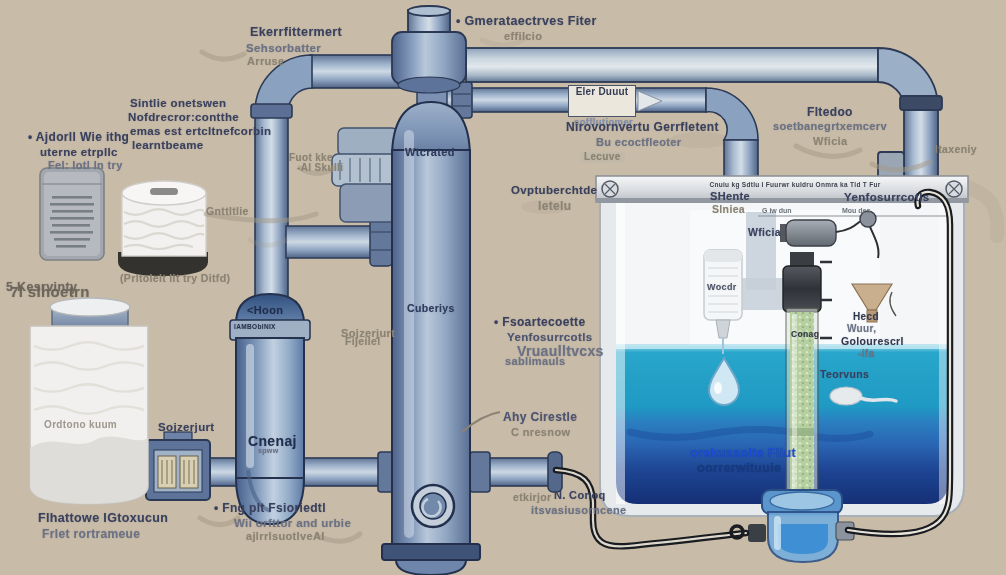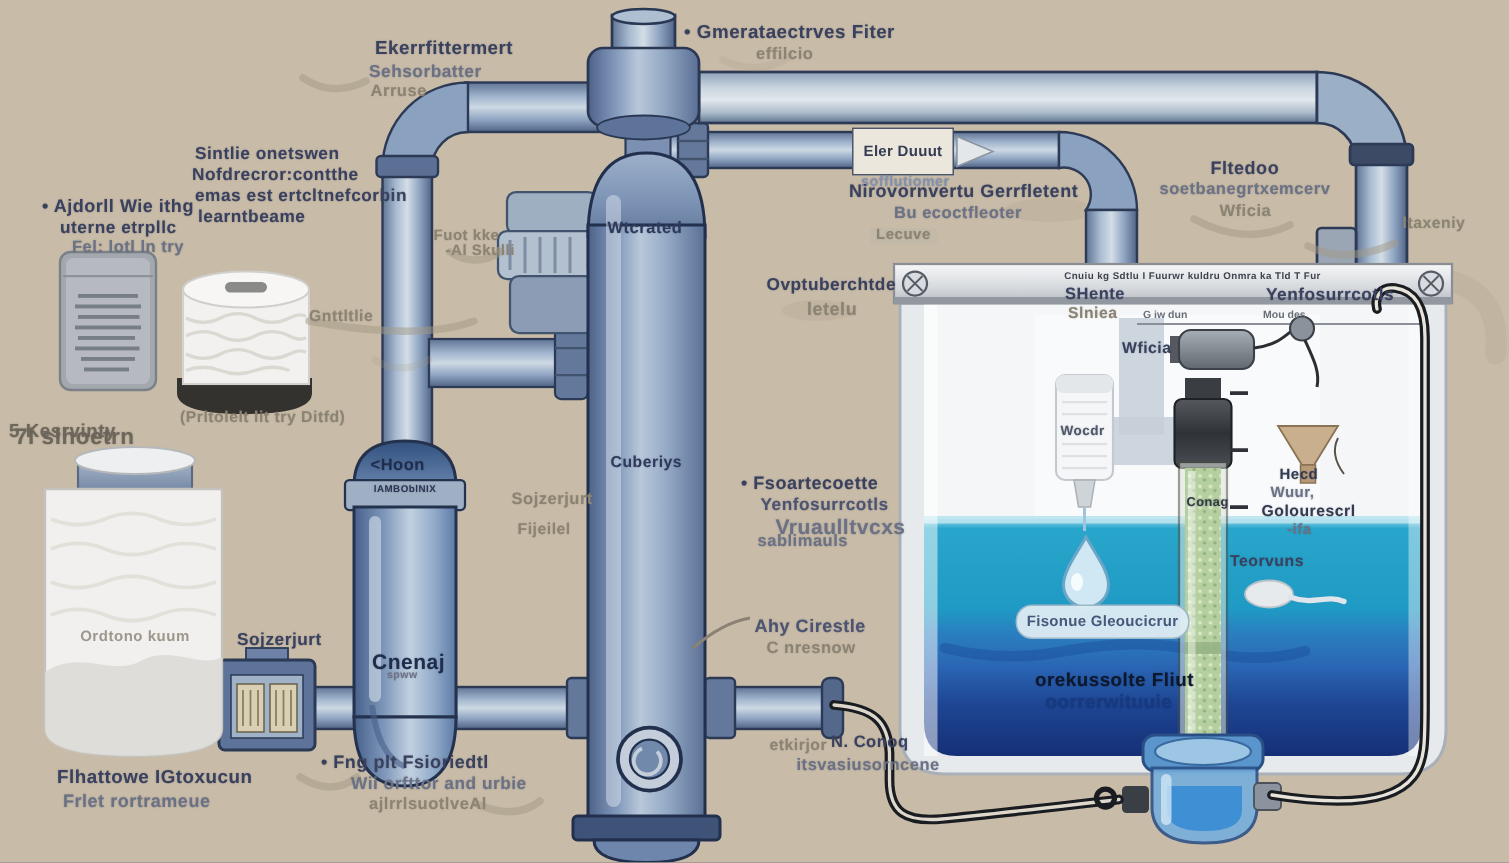--- a/index.html
+++ b/index.html
@@ -8,23 +8,23 @@
           font-family:"Liberation Sans",sans-serif;}
   svg.art{position:absolute;left:0;top:0;}
   .lbl{position:absolute;color:#39415e;font-weight:700;letter-spacing:.35px;white-space:nowrap;
        text-shadow:0 0 1.2px rgba(52,58,88,.35);line-height:1.05;}
   .g{color:#8b8373;font-weight:600;text-shadow:0 0 1px rgba(120,112,95,.35);}
   .soft{color:#6b7285;font-weight:600;}
   .soft2{color:#4c5472;font-weight:700;}
   .brown{color:#6e675a;}
   .onwhite{color:#9d978c;font-weight:600;text-shadow:none;}
   .navy{color:#1f2d4c;}
-  .ctr{text-align:center;}
+  .ctr{text-align:left;}
   .elerbox{position:absolute;left:568px;top:85px;width:66px;height:30px;background:#ebe7dc;
-       border:1.5px solid #4c5468;display:flex;align-items:center;justify-content:center;
+       border:1.5px solid #4c5468;display:flex;align-items:flex-start;justify-content:center;
        font-size:10px;font-weight:700;color:#343c54;letter-spacing:.2px;}
   .banner{position:absolute;left:677px;top:403px;width:114px;height:21px;border-radius:11px;
        background:rgba(226,238,244,.93);border:1px solid #9cb8c8;display:flex;align-items:center;
        justify-content:center;font-size:10px;font-weight:700;color:#46587a;letter-spacing:.2px;}
   .lecuve{background:rgba(190,184,170,.55);padding:0 4px;border-radius:2px;}
   .rimtxt{position:absolute;left:645px;top:181px;width:300px;text-align:center;font-size:6.5px;
        color:#3e434e;font-weight:700;letter-spacing:.3px;white-space:nowrap;}
   .scale{position:absolute;font-size:7px;color:#6a7078;font-weight:700;}
 </style>
 </head>
@@ -372,21 +372,21 @@
 <div class="lbl soft" style="left:258px;top:447px;font-size:7px">spww</div>
 
 <div class="lbl" style="left:214px;top:502px;font-size:12px">• Fng plt Fsioriedtl</div>
 <div class="lbl soft" style="left:234px;top:517px;font-size:11.5px">Wii orfttor and urbie</div>
 <div class="lbl g" style="left:246px;top:531px;font-size:11px">ajlrrlsuotlveAl</div>
 
 <div class="lbl" style="left:405px;top:147px;font-size:11px;color:#2e3a5c">Wtcrated</div>
 <div class="lbl" style="left:407px;top:303px;font-size:10.5px;color:#2e3a5c">Cuberiys</div>
 
 <div class="lbl g" style="left:341px;top:328px;font-size:11px">Sojzerjurt</div>
-<div class="lbl g" style="left:345px;top:348px;font-size:10.5px">Fijeilel</div>
+<div class="lbl g" style="left:345px;top:336px;font-size:10.5px">Fijeilel</div>
 
 <div class="elerbox">
       <span>Eler Duuut</span>
     </div>
 <div class="lbl" style="left:574px;top:117px;font-size:9.5px;color:#8292ae">sofflutiomer</div>
 
 <div class="lbl" style="left:566px;top:121px;font-size:12px">Nirovornvertu Gerrfletent</div>
 <div class="lbl soft" style="left:596px;top:137px;font-size:11px">Bu ecoctfleoter</div>
 <div class="lbl g lecuve" style="left:580px;top:152px;font-size:10px">Lecuve</div>
 
@@ -418,19 +418,16 @@
 <div class="scale" style="left:762px;top:207px">G iw dun</div>
 <div class="scale" style="left:842px;top:207px">Mou des</div>
 <div class="lbl" style="left:748px;top:227px;font-size:10.5px">Wficia</div>
 <div class="lbl" style="left:707px;top:283px;font-size:9px;color:#4e5668">Wocdr</div>
 <div class="lbl" style="left:791px;top:330px;font-size:8.5px;color:#343a46">Conag</div>
 <div class="lbl" style="left:853px;top:312px;font-size:10px;color:#333a50">Hecd</div>
 <div class="lbl soft" style="left:847px;top:324px;font-size:10px">Wuur,</div>
 <div class="lbl" style="left:841px;top:336px;font-size:10.5px;color:#333a50">Golourescrl</div>
 <div class="lbl soft" style="left:858px;top:349px;font-size:10px">-ifa</div>
 <div class="lbl" style="left:820px;top:369px;font-size:10.5px">Teorvuns</div>
-<div class="banner">
-      <span>Fisonue Gleoucicrur</span>
-    </div>
-<div class="lbl" style="left:690px;top:447px;font-size:12.5px;color:#0f172a;text-shadow:0 0 1px rgba(10,30,80,.5)">orekussolte Fliut</div>
+<div class="lbl" style="left:690px;top:447px;font-size:12.5px;color:#1d4ed8;text-shadow:0 0 1px rgba(10,30,80,.5)">orekussolte Fliut</div>
 <div class="lbl" style="left:697px;top:462px;font-size:12.5px;color:#173a80;text-shadow:0 0 1px rgba(10,30,80,.5)">oorrerwituuie</div>
 
 </div>
 
 </body></html>

